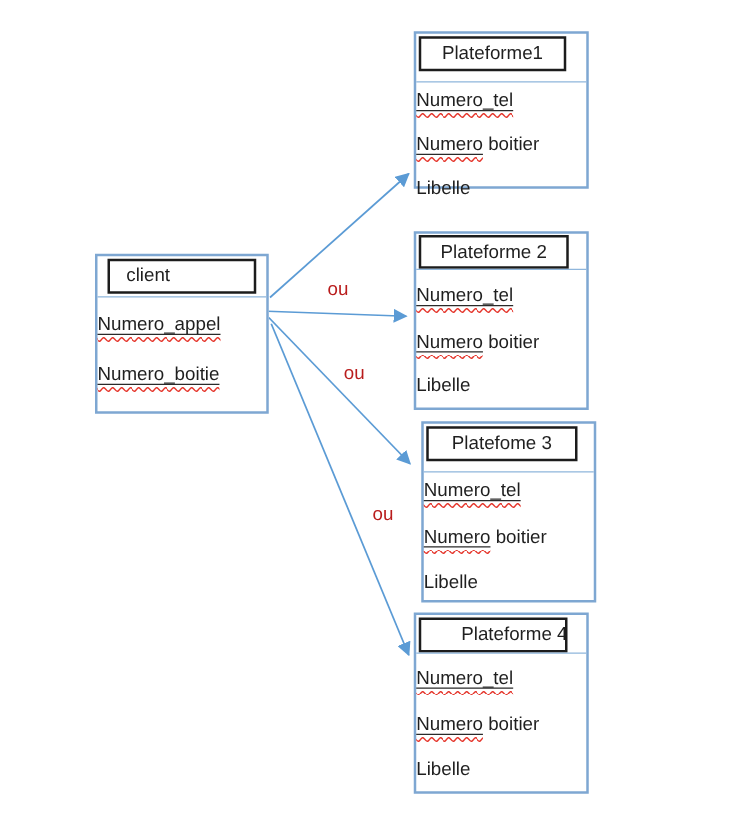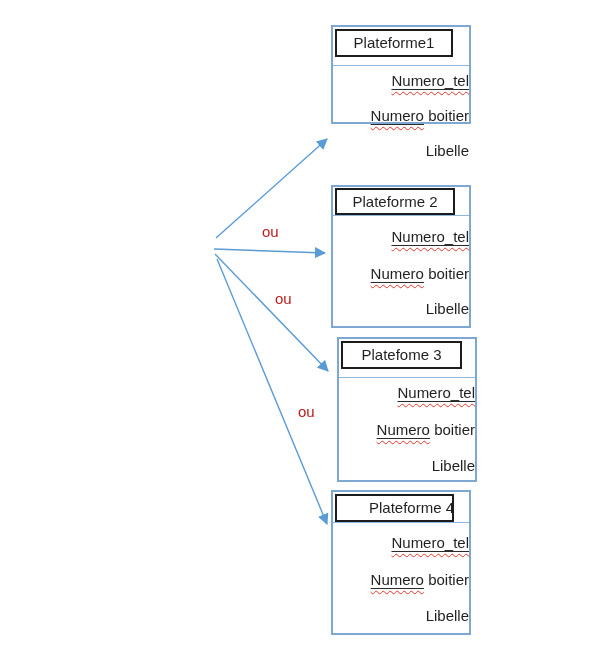--- a/index.html
+++ b/index.html
@@ -31,21 +31,21 @@
   .titlebox.centered { text-align:center; }
   .titlebox.lefty { text-align:left; padding-left:13px; }
   .sep {
     position:absolute;
     left:0; right:0; height:1px;
     background:#8fb6dc;
   }
   .frow {
     position:absolute;
     left:0; right:0;
-    text-align:right;
+    text-align:left;
     font-size:15px;
     line-height:20px;
     white-space:nowrap;
   }
   
   .wavy {
     text-decoration-line: underline;
     text-decoration-style: wavy;
     text-decoration-color:#e5352b;
     text-decoration-thickness:1px;
@@ -80,22 +80,34 @@
       <marker id="ah" viewBox="0 0 10 10" refX="9" refY="5" markerWidth="8" markerHeight="8" orient="auto-start-reverse">
         <path d="M0,0 L10,5 L0,10 z" fill="#5b9bd5"></path>
       </marker>
     </defs>
     <line x1="216" y1="238" x2="327" y2="139" stroke="#5b9bd5" stroke-width="1.4" marker-end="url(#ah)"></line>
     <line x1="214" y1="249" x2="325" y2="253" stroke="#5b9bd5" stroke-width="1.4" marker-end="url(#ah)"></line>
     <line x1="215" y1="254" x2="328" y2="371" stroke="#5b9bd5" stroke-width="1.4" marker-end="url(#ah)"></line>
     <line x1="217" y1="259" x2="327" y2="524" stroke="#5b9bd5" stroke-width="1.4" marker-end="url(#ah)"></line>
   </svg>
 
+  <div class="entity" style="left:76px; top:203px; width:139px; height:128px;">
+    <div class="titlebox lefty" style="left:8px; top:2px; width:119px; height:28px;">
+      <span>client</span>
+    </div>
+    <div class="sep" style="top:32px;"></div>
+    <div class="frow" style="top:45px;">
+      <span class="wavy"><span class="solid">Numero_appel</span></span><span></span>
+    </div>
+    <div class="frow" style="top:85px;">
+      <span class="wavy"><span class="solid">Numero_boitie</span></span><span></span>
+    </div>
+  </div>
 
-  <div class="entity" style="left:331px; top:25px; width:140px; height:99px;">
+  <div class="entity" style="left:331px; top:25px; width:140px; height:126px;">
     <div class="titlebox centered" style="left:2px; top:2px; width:118px; height:28px;">
       <span>Plateforme1</span>
     </div>
     <div class="sep" style="top:38px;"></div>
     <div class="frow" style="top:44px;">
       <span class="wavy"><span class="solid">Numero_tel</span></span><span></span>
     </div>
     <div class="frow" style="top:79px;">
       <span class="wavy"><span class="solid">Numero</span></span><span> boitier</span>
     </div>

